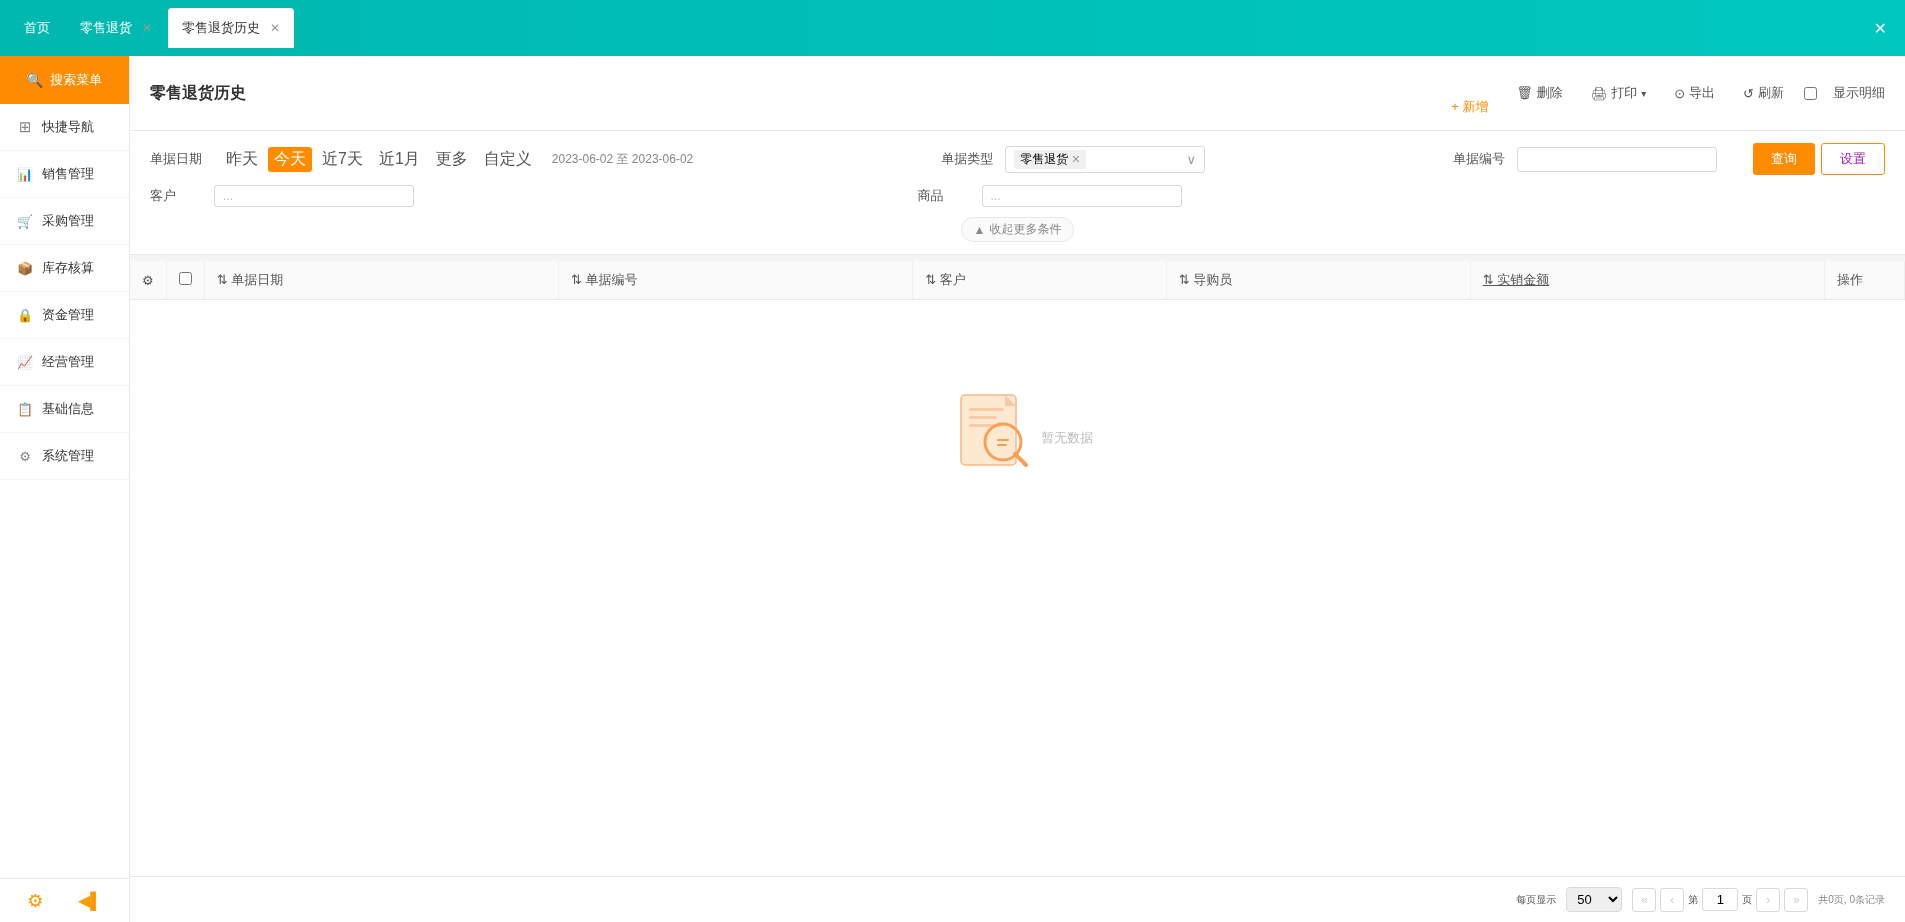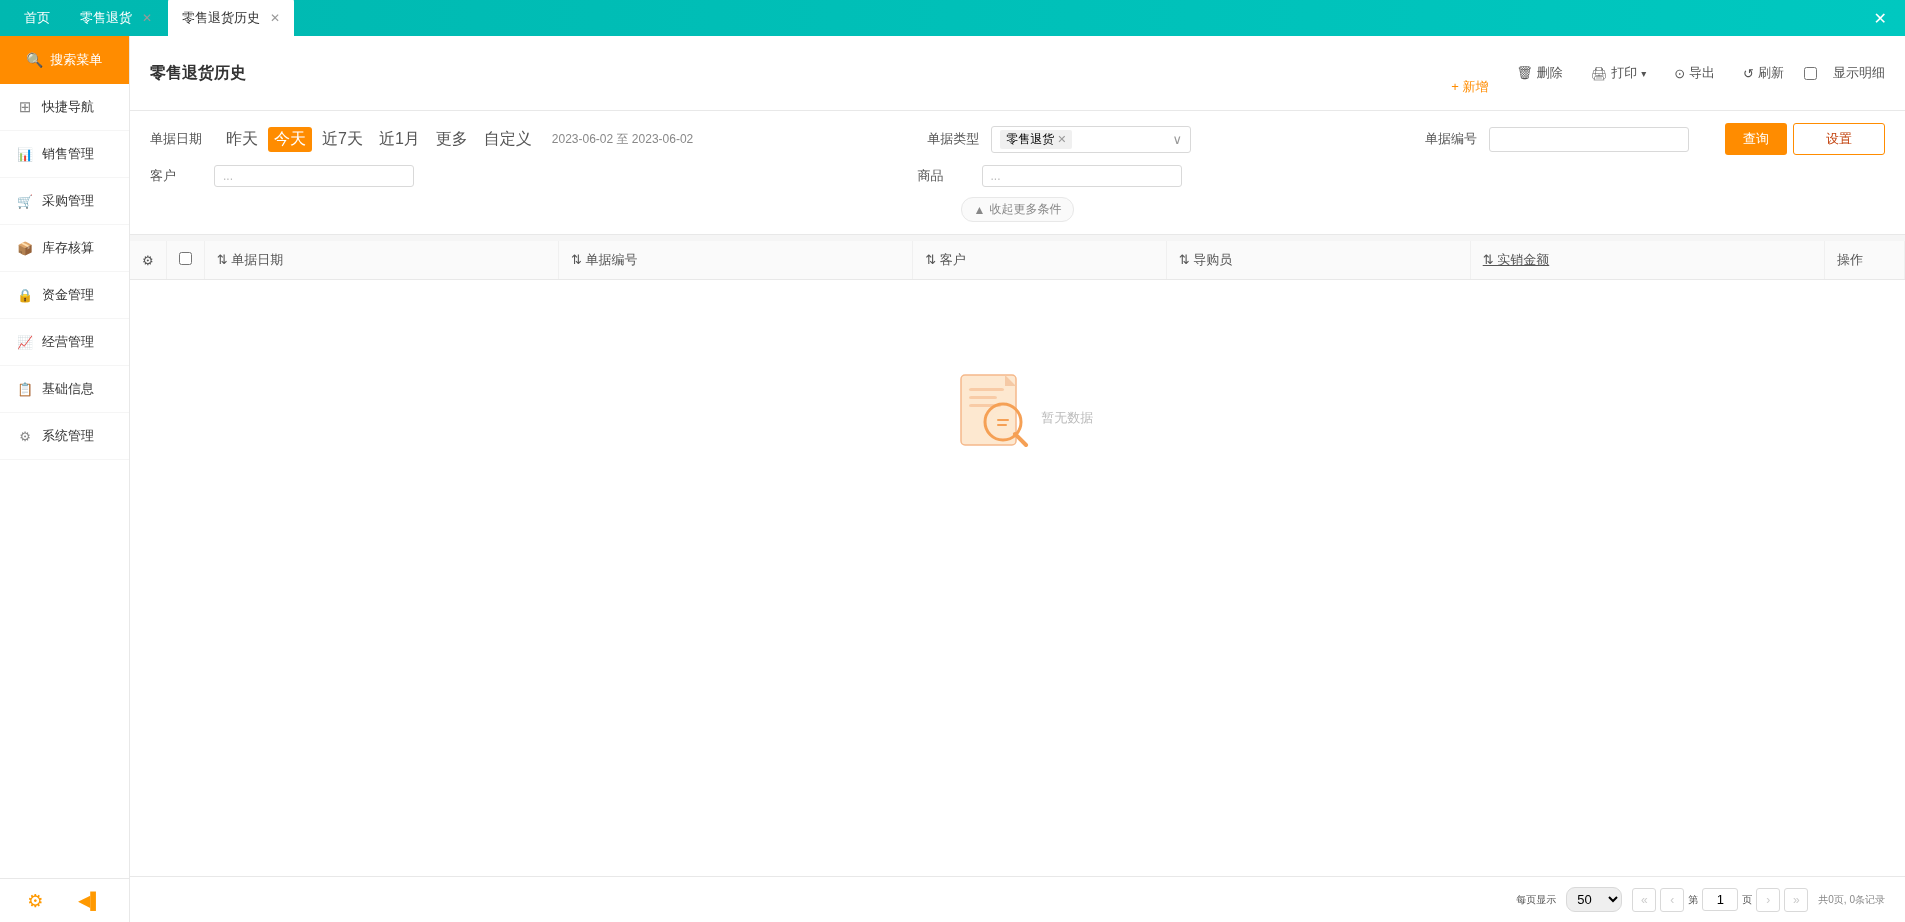--- a/index.html
+++ b/index.html
@@ -1,20 +1,20 @@
 <!DOCTYPE html>
 <html><head>
   <meta charset="utf-8">
   <style>
     * { box-sizing: border-box; margin: 0; padding: 0; }
     body { font-family: "Microsoft YaHei", "PingFang SC", Arial, sans-serif; font-size: 13px; background: #f5f5f5; height: 922px; overflow: hidden; display: flex; flex-direction: column; }
 
     
     .top-bar {
-      height: 36px;
+      height: 56px;
       background: linear-gradient(90deg, #00b8b0, #00c8c0);
       display: flex;
       align-items: center;
       padding: 0 10px;
       flex-shrink: 0;
     }
     .top-bar-tabs {
       display: flex;
       align-items: center;
       flex: 1;
@@ -164,22 +164,22 @@
       background: #ff8c00;
       color: #fff;
       padding: 6px 18px;
       border-radius: 3px;
       cursor: pointer;
       font-size: 13px;
       border: none;
     }
     .btn-settings {
       background: #fff;
-      color: #c2410c;
-      padding: 6px 32px;
+      color: #a21caf;
+      padding: 6px 18px;
       border-radius: 3px;
       cursor: pointer;
       font-size: 13px;
       border: 1px solid #ff8c00;
     }
     .checkbox-label {
       display: flex;
       align-items: center;
       gap: 16px;
       font-size: 13px;
@@ -349,21 +349,21 @@
       padding: 10px 20px;
       display: flex;
       align-items: center;
       justify-content: flex-end;
       gap: 10px;
       flex-shrink: 0;
     }
     .pagination-label { color: #555; font-size: 10px; }
     .pagination-select {
       border: 1px solid #d9d9d9;
-      border-radius: 9px;
+      border-radius: 4px;
       padding: 3px 6px;
       font-size: 13px;
       cursor: pointer;
     }
     .pagination-nav {
       display: flex;
       align-items: center;
       gap: 4px;
     }
     .page-nav-btn {

